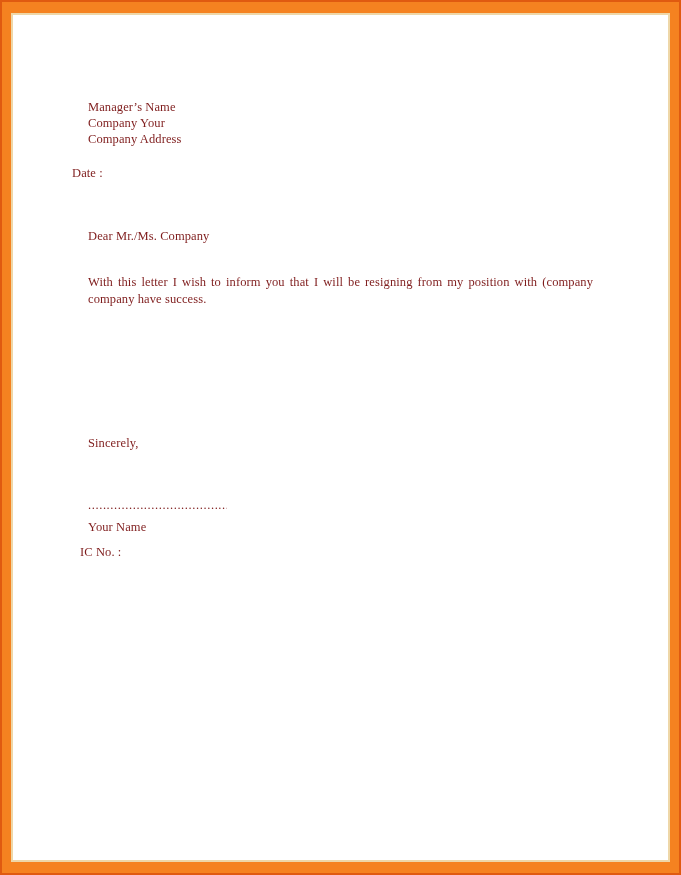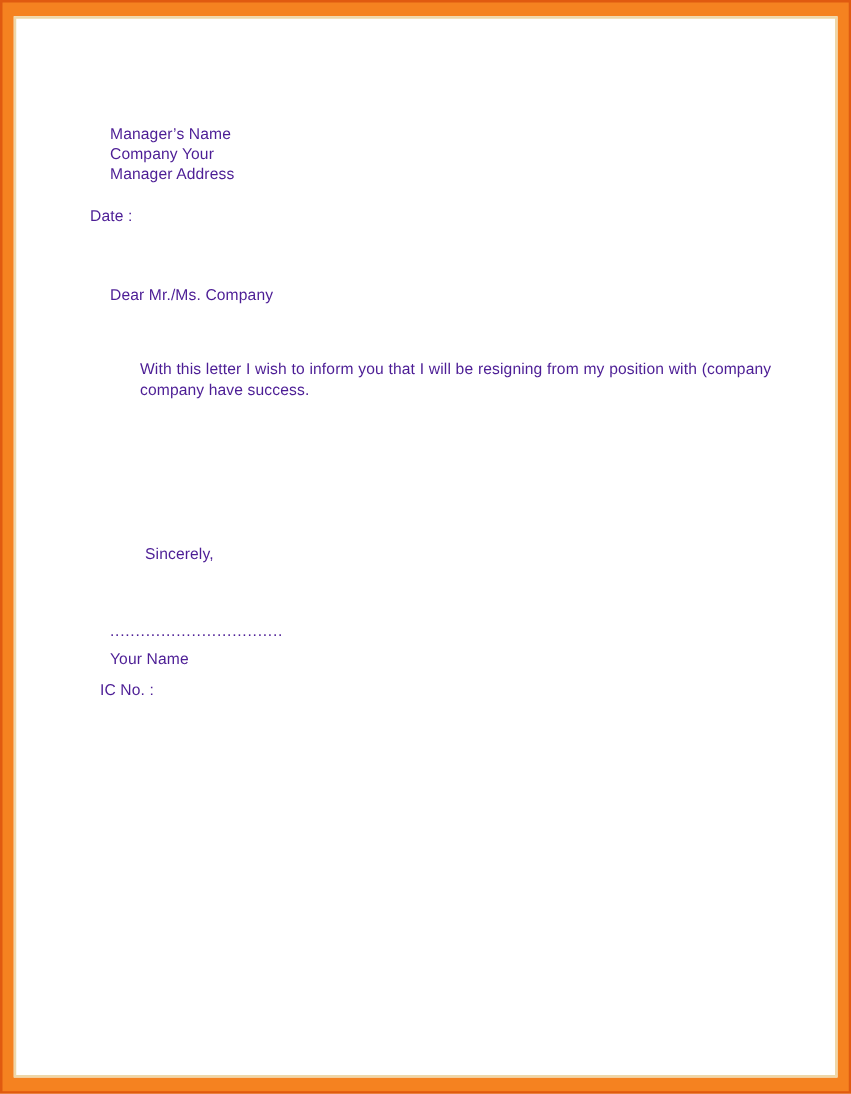--- a/index.html
+++ b/index.html
@@ -20,62 +20,61 @@
     left: 11px;
     top: 13px;
     right: 11px;
     bottom: 13px;
     background: #ffffff;
     border: 2px solid #eed7a8;
     box-sizing: border-box;
   }
   .letter-text {
     position: absolute;
-    font-family: Liberation Sans, sans-serif;
+    font-family: Liberation Serif, serif;
     font-size: 12.5px;
     line-height: 16px;
-    color: #4c1d95;
+    color: #7f1d1d;
     letter-spacing: 0.1px;
   }
   #recipient { left: 88px; top: 99px; }
   #date-line { left: 72px; top: 165px; }
   #salutation { left: 88px; top: 228px; }
   #body-paragraph {
     left: 88px;
-    top: 287px;
+    top: 274px;
     width: 505px;
     line-height: 17px;
-    margin-left: 24px;
   }
   .jline {
     text-align: justify;
     text-align-last: justify;
   }
-  #closing { left: 88px; top: 435px; margin-left: 28px; }
+  #closing { left: 88px; top: 435px; }
   #sig-dots {
     left: 88px;
     top: 497px;
     width: 139px;
     overflow: hidden;
     white-space: nowrap;
     letter-spacing: 0.6px;
   }
   #sig-name { left: 88px; top: 519px; }
   #sig-ic { left: 80px; top: 544px; }
 </style>
 </head>
 <body>
 
 <div class="frame">
   <div class="paper"></div>
 
   <div class="letter-text" id="recipient">
     <div>Manager’s Name</div>
     <div>Company Your</div>
-    <div>Manager Address</div>
+    <div>Company Address</div>
   </div>
 
   <div class="letter-text" id="date-line">Date :</div>
 
   <div class="letter-text" id="salutation">Dear Mr./Ms. Company</div>
 
   <div class="letter-text" id="body-paragraph">
     <div class="jline">With this letter I wish to inform you that I will be resigning from my position with (company</div>
     <div>company have success.</div>
   </div>

